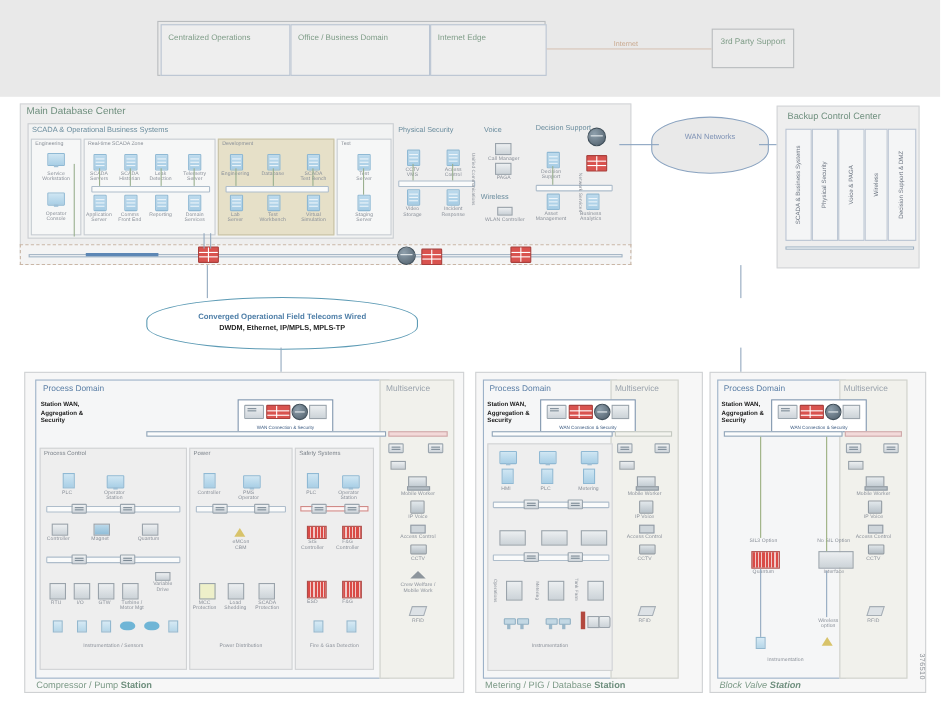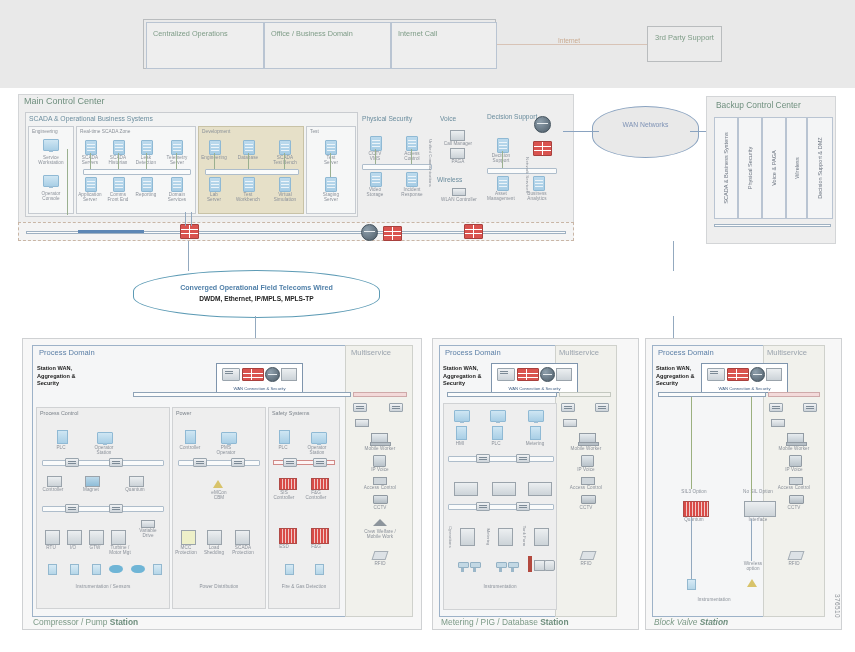--- a/index.html
+++ b/index.html
@@ -121,34 +121,34 @@
   <div class="abs" id="topband"></div>
 
   <div class="abs" id="topgroup">
     <div class="topcell" style="left:2px;width:116px;">
       <span>Centralized Operations</span>
     </div>
     <div class="topcell" style="left:120px;width:125px;">
       <span>Office / Business Domain</span>
     </div>
     <div class="topcell" style="left:247px;width:104px;">
-      <span>Internet Call</span>
+      <span>Internet Edge</span>
     </div>
   </div>
 
   <div class="abs" id="internet-line"></div>
   <div class="abs" id="internet-lbl">Internet</div>
 
   <div class="abs" id="thirdparty">
     <span>3rd Party
 Support</span>
   </div>
 
   <div class="abs" id="mcc"></div>
-  <div class="zone-title" id="mcc-title">Main Control Center</div>
+  <div class="zone-title" id="mcc-title">Main Database Center</div>
 
   <div class="abs" id="scada-panel"></div>
   <div class="abs" id="scada-label">SCADA &amp; Operational Business Systems</div>
 
   <div class="subzone" style="left:28px;top:126px;width:44px;height:86px;">
     <div class="sz-t">Engineering</div>
     <div class="mon" style="left:14px;top:12px;"></div>
     <div class="lbl" style="left:2px;top:28px;width:40px;">Service
 Workstation</div>
     <div class="mon" style="left:14px;top:48px;"></div>

